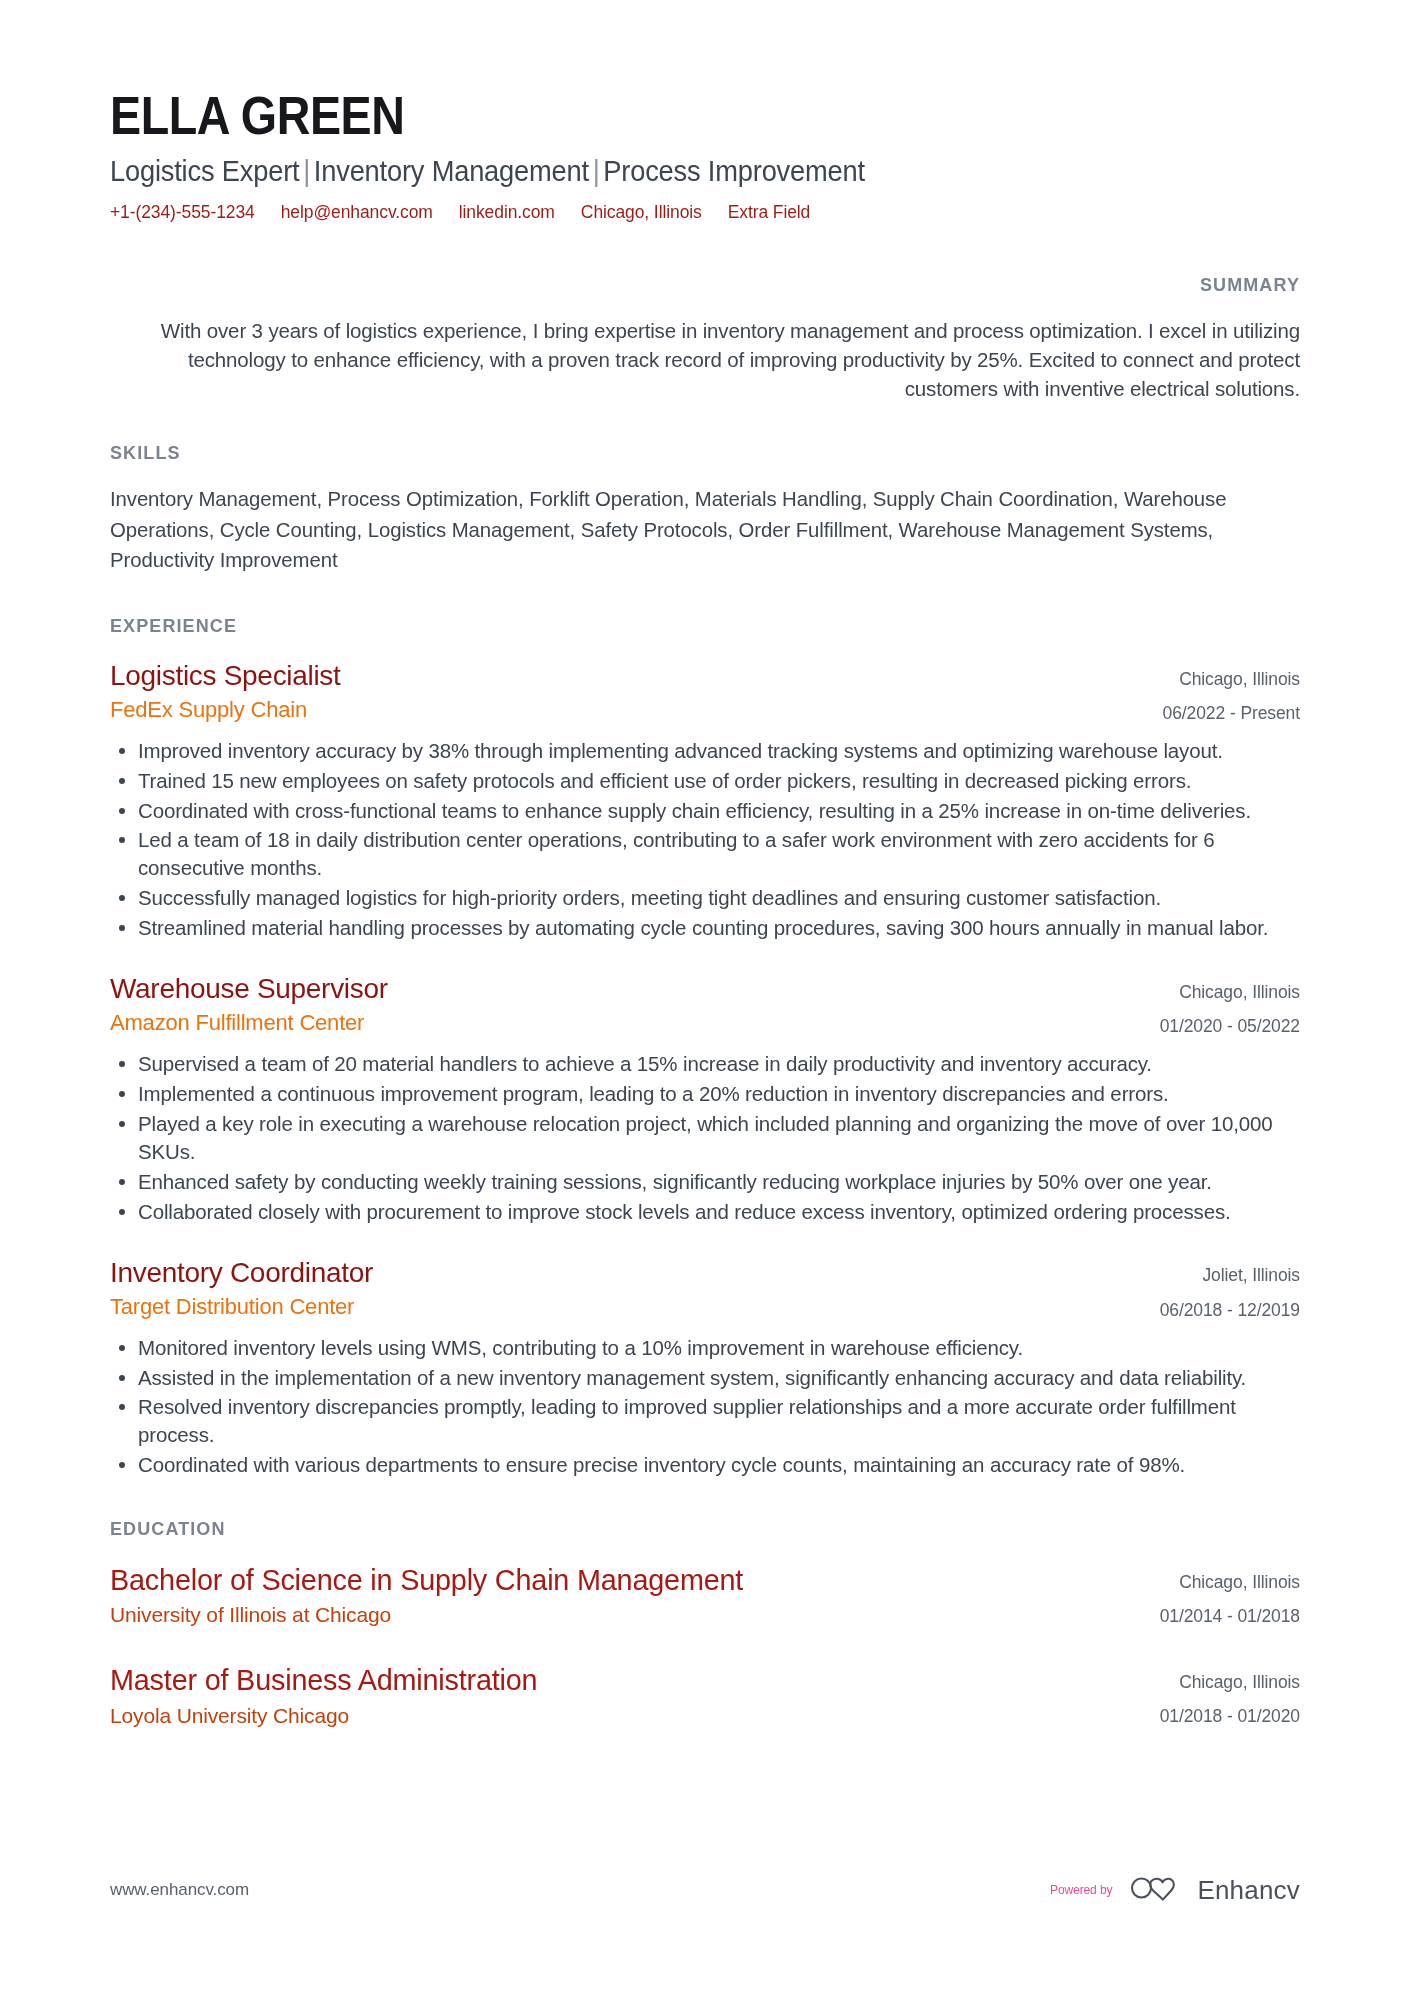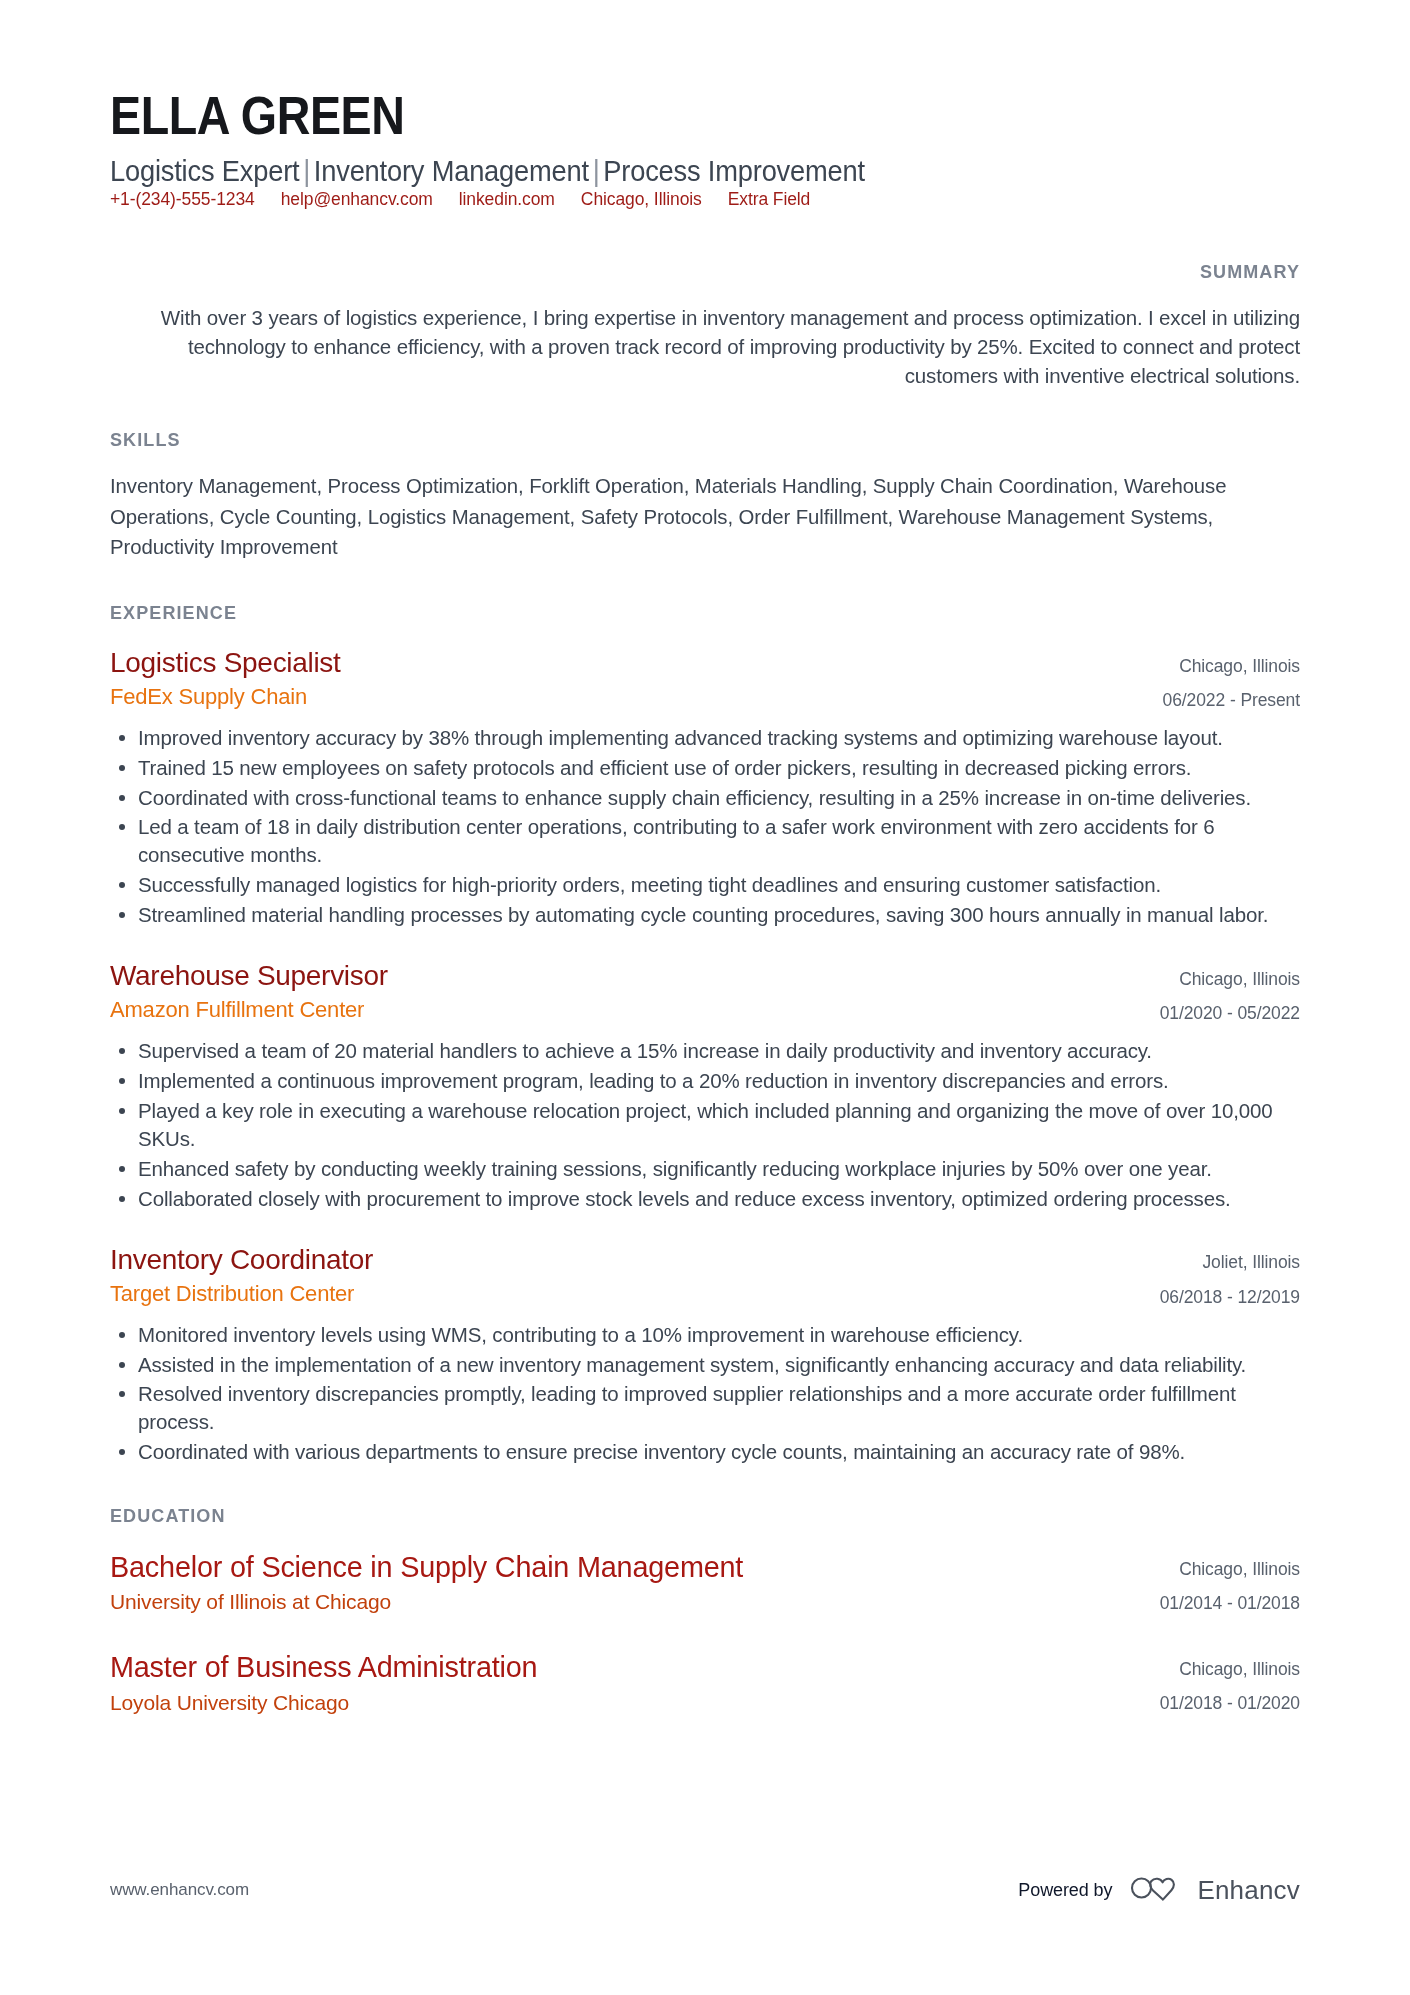--- a/index.html
+++ b/index.html
@@ -54,20 +54,21 @@
     white-space: nowrap;
   }
 
   .headline .sep {
     color: #8d949e;
     padding: 0 4px;
     font-weight: 300;
   }
 
   .contact {
+    margin-top: 13px;
     display: flex;
     flex-wrap: wrap;
     align-items: baseline;
     gap: 0;
     font-size: 17.5px;
     color: #9e1b16;
     letter-spacing: -0.1px;
   }
   .contact .item { margin-right: 26px; white-space: nowrap; }
   .contact .item:last-child { margin-right: 0; }
@@ -227,22 +228,22 @@
     letter-spacing: -0.1px;
   }
 
   .footer-right {
     display: flex;
     align-items: center;
     gap: 17px;
   }
 
   .powered-by {
-    font-size: 18px;
-    color: #0f172a;
+    font-size: 12px;
+    color: #ec4899;
     letter-spacing: -0.1px;
   }
 
   .brand {
     display: flex;
     align-items: center;
     gap: 12px;
   }
 
   .brand-name {

